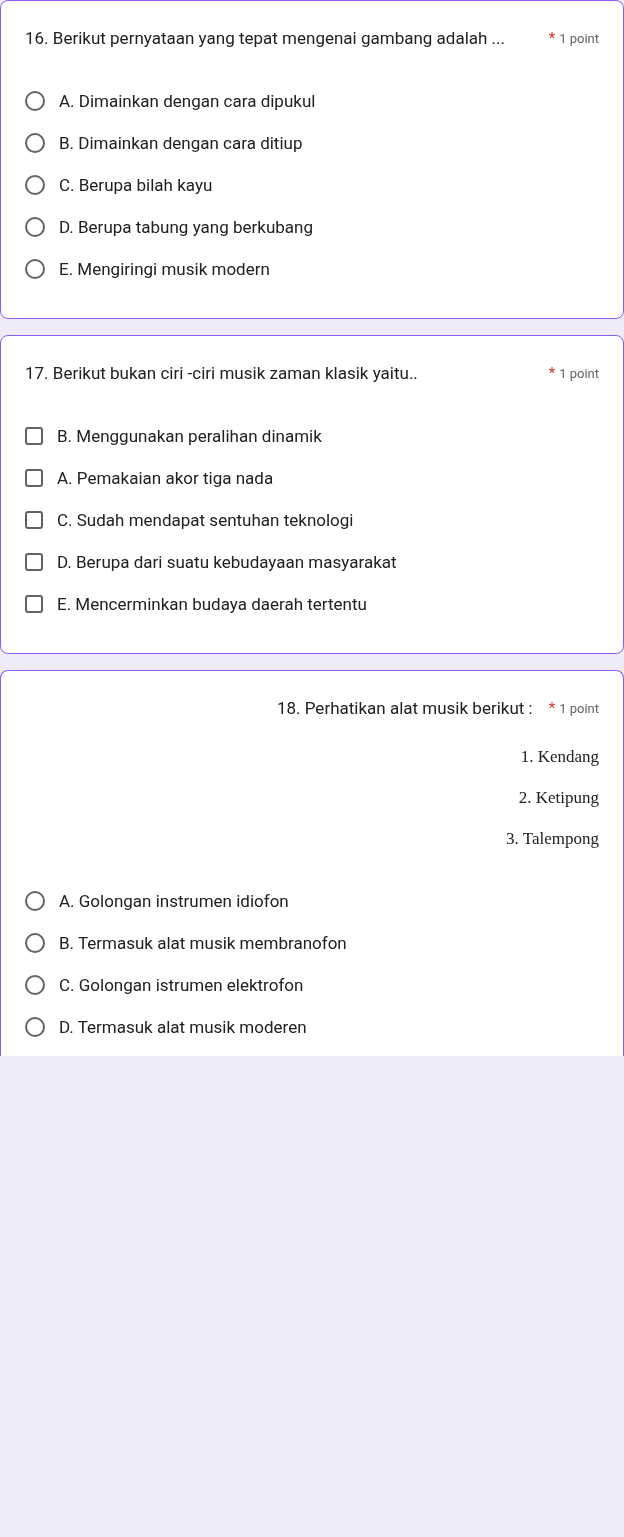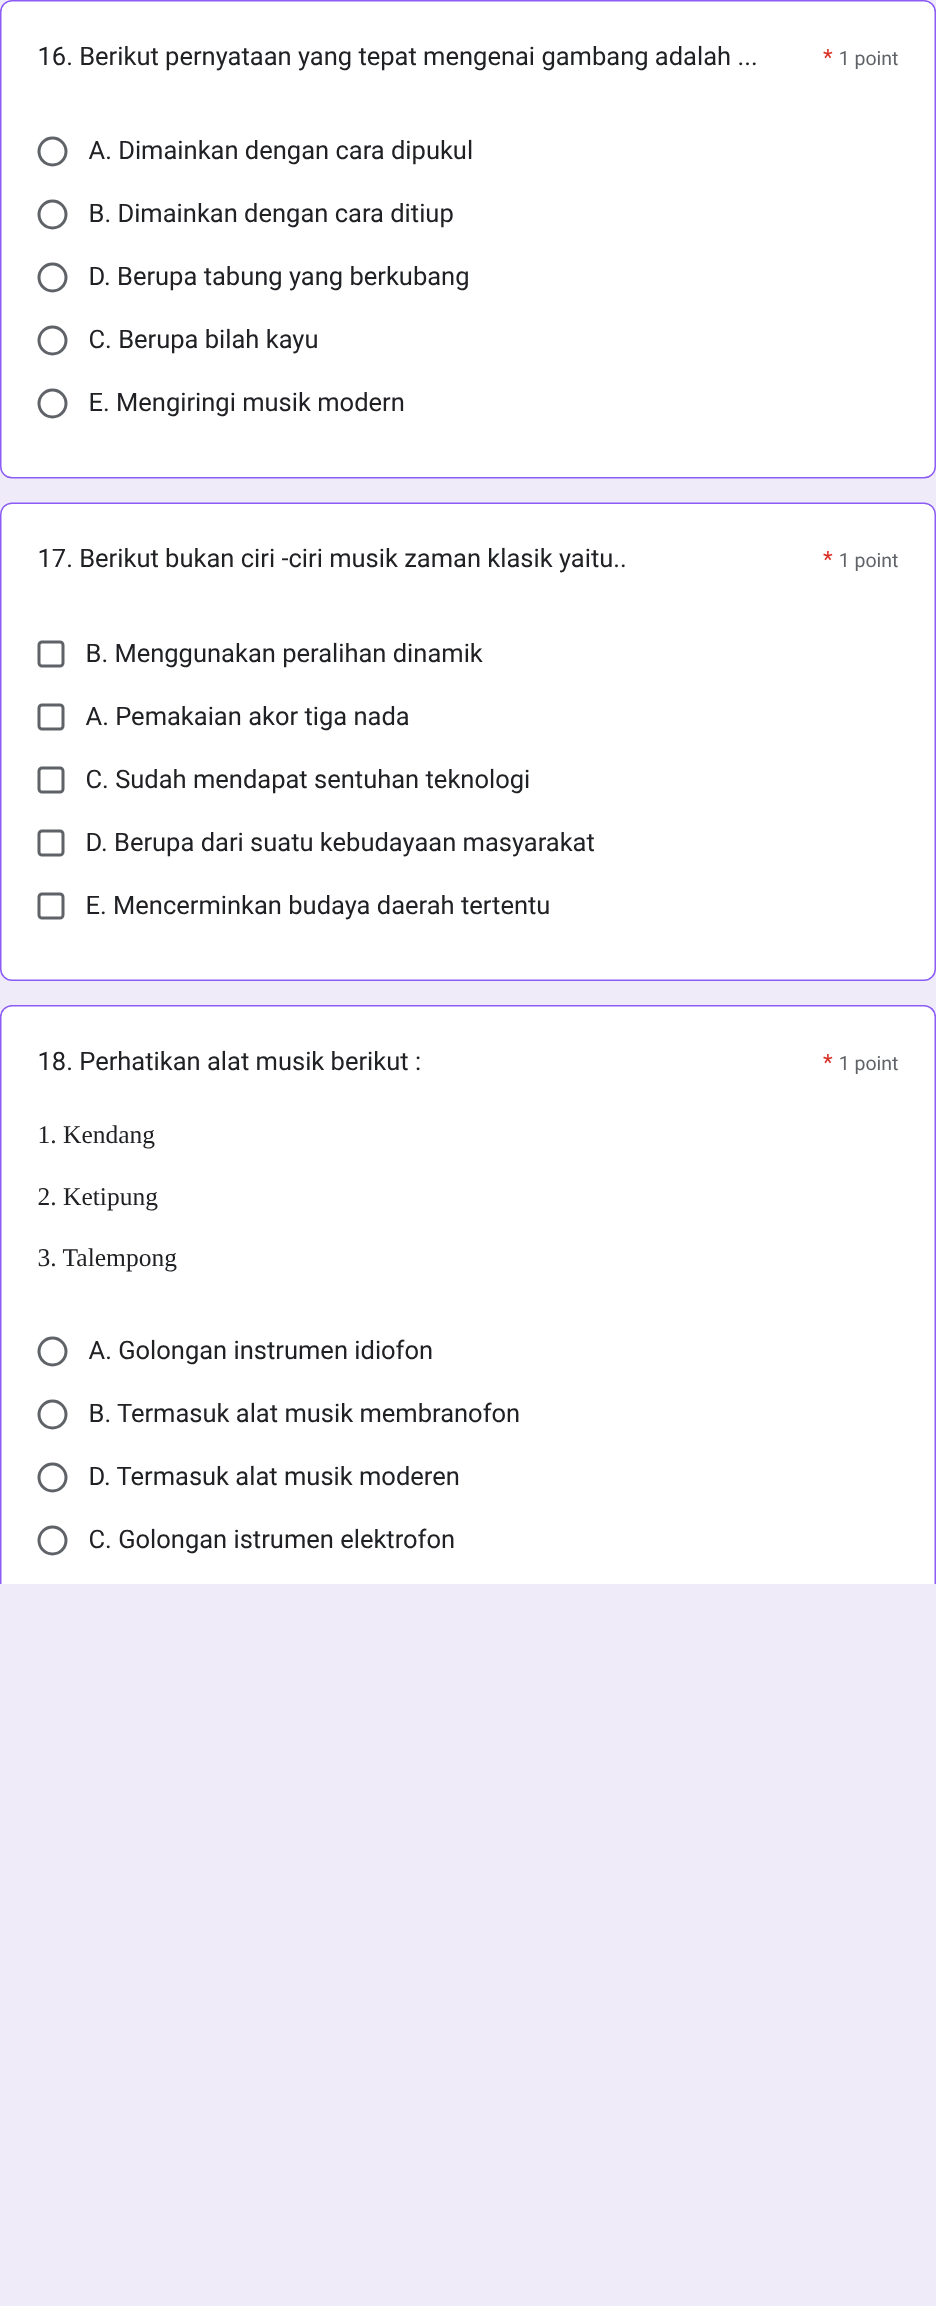--- a/index.html
+++ b/index.html
@@ -9,21 +9,21 @@
     width: 624px;
     padding: 0;
   }
   .card {
     background: #fff;
     border: 1px solid #8b5cf6;
     border-radius: 8px;
     margin: 0 0 16px 0;
     padding: 24px 24px 28px 24px;
   }
-  .card:last-child { margin-bottom: 0; }
+  .card:last-child { margin-bottom: 0; text-align: right; }
   .q-header {
     display: flex;
     align-items: flex-start;
     justify-content: space-between;
     gap: 16px;
     margin-bottom: 28px;
   }
   .q-text {
     font-size: 17px;
     line-height: 1.6;
@@ -87,25 +87,25 @@
   <div class="option-row">
     <span class="radio"></span>
     <span class="option-label">A. Dimainkan dengan cara dipukul</span>
   </div>
   <div class="option-row">
     <span class="radio"></span>
     <span class="option-label">B. Dimainkan dengan cara ditiup</span>
   </div>
   <div class="option-row">
     <span class="radio"></span>
-    <span class="option-label">D. Berupa tabung yang berkubang</span>
+    <span class="option-label">C. Berupa bilah kayu</span>
   </div>
   <div class="option-row">
     <span class="radio"></span>
-    <span class="option-label">C. Berupa bilah kayu</span>
+    <span class="option-label">D. Berupa tabung yang berkubang</span>
   </div>
   <div class="option-row">
     <span class="radio"></span>
     <span class="option-label">E. Mengiringi musik modern</span>
   </div>
 </div>
 
 <div class="card">
   <div class="q-header">
     <div class="q-text">17. Berikut bukan ciri -ciri musik zaman klasik yaitu..</div>
@@ -150,19 +150,19 @@
   <div class="option-row">
     <span class="radio"></span>
     <span class="option-label">A. Golongan instrumen idiofon</span>
   </div>
   <div class="option-row">
     <span class="radio"></span>
     <span class="option-label">B. Termasuk alat musik membranofon</span>
   </div>
   <div class="option-row">
     <span class="radio"></span>
-    <span class="option-label">D. Termasuk alat musik moderen</span>
+    <span class="option-label">C. Golongan istrumen elektrofon</span>
   </div>
   <div class="option-row">
     <span class="radio"></span>
-    <span class="option-label">C. Golongan istrumen elektrofon</span>
+    <span class="option-label">D. Termasuk alat musik moderen</span>
   </div>
 </div>
 
 </body></html>

